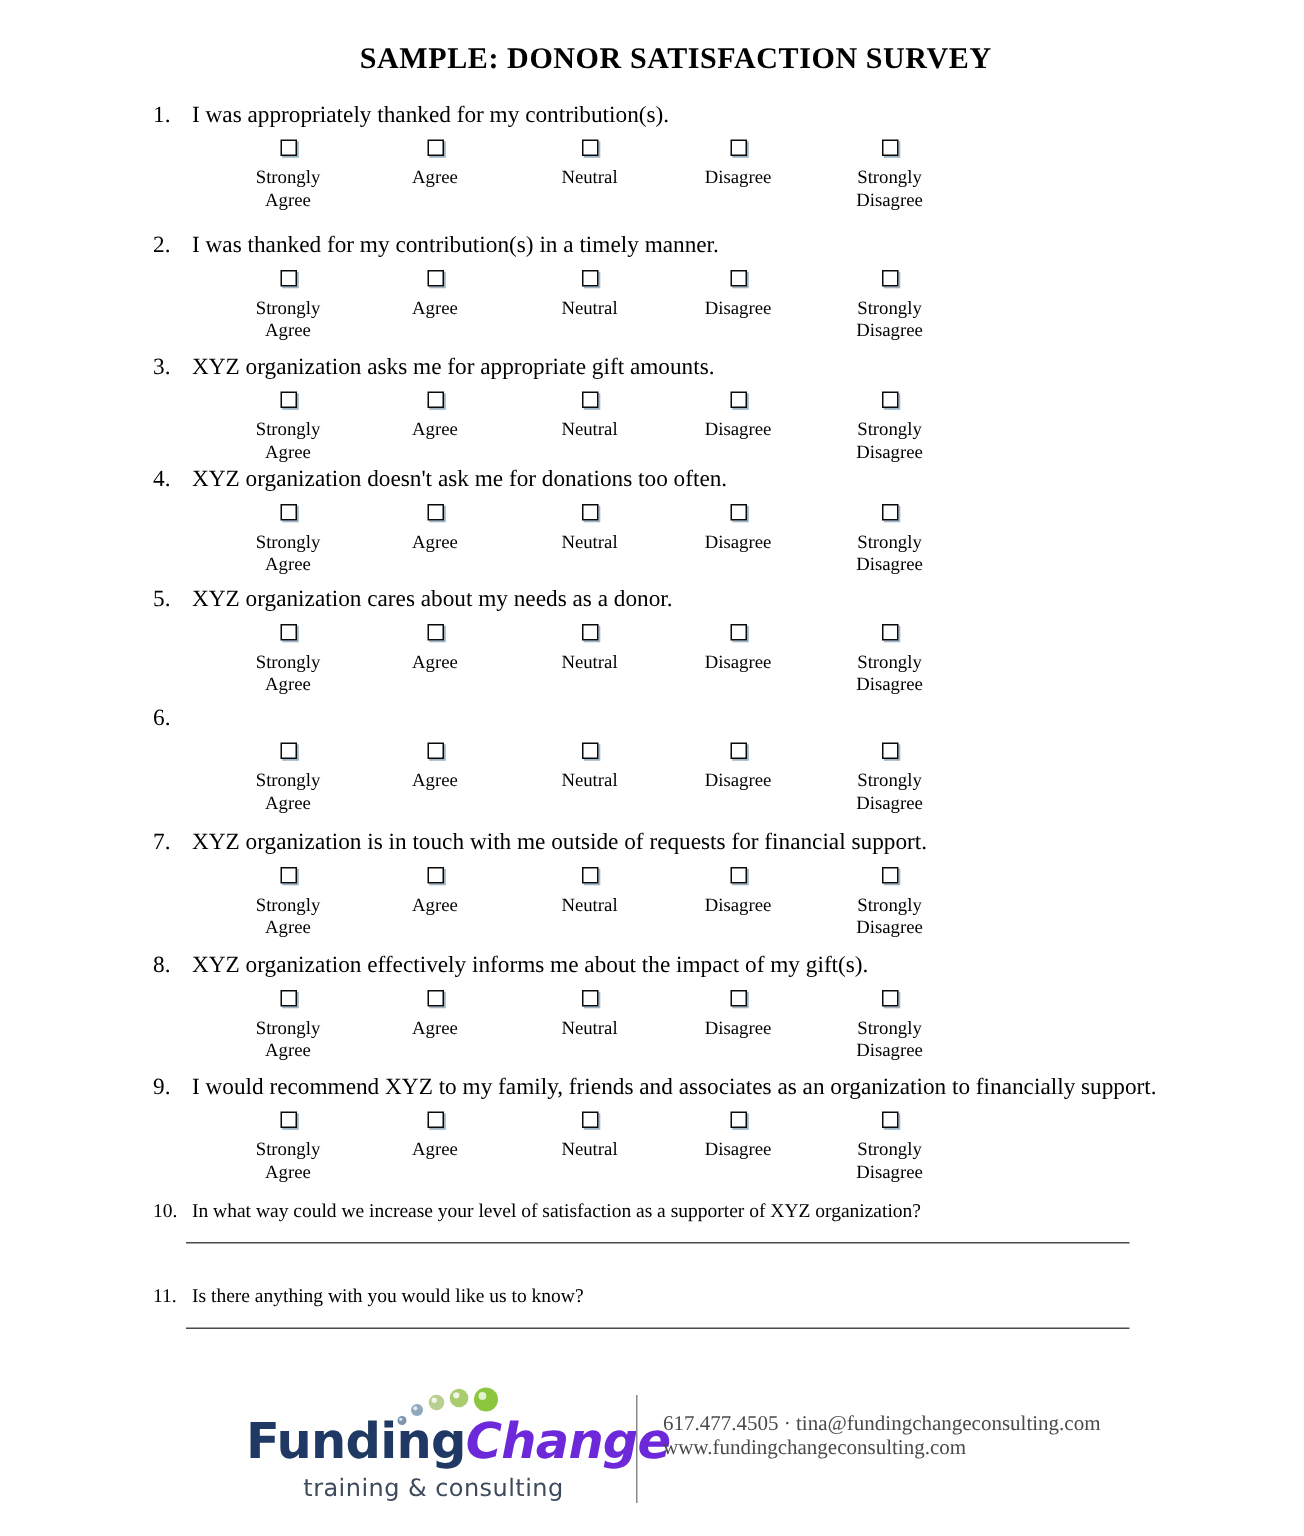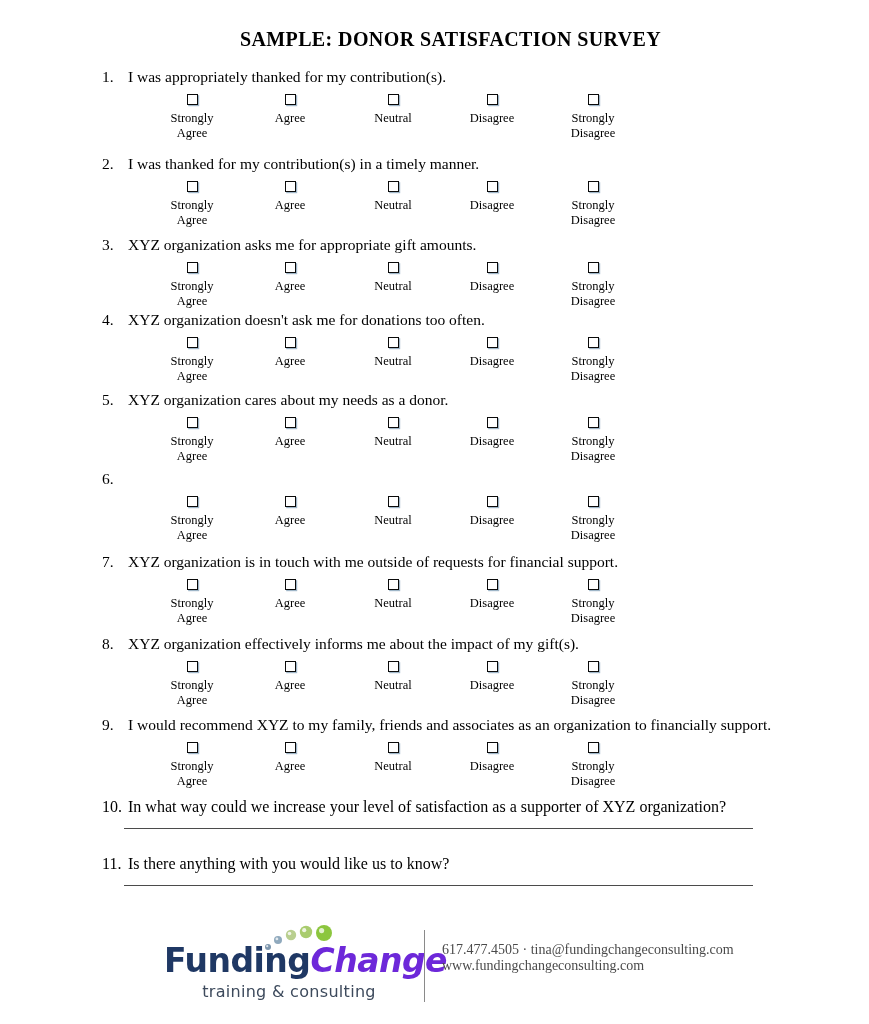--- a/index.html
+++ b/index.html
@@ -94,21 +94,21 @@
   }
 
   
   .oq {
     position: absolute;
     left: 86px;
     width: 760px;
   }
   .oq-line {
     display: flex;
-    font-size: 16px;
+    font-size: 13px;
     line-height: 17px;
     white-space: nowrap;
   }
   .oq-num {
     width: 26px;
     flex: 0 0 26px;
   }
   .answer-rule {
     position: absolute;
     left: 108px;

